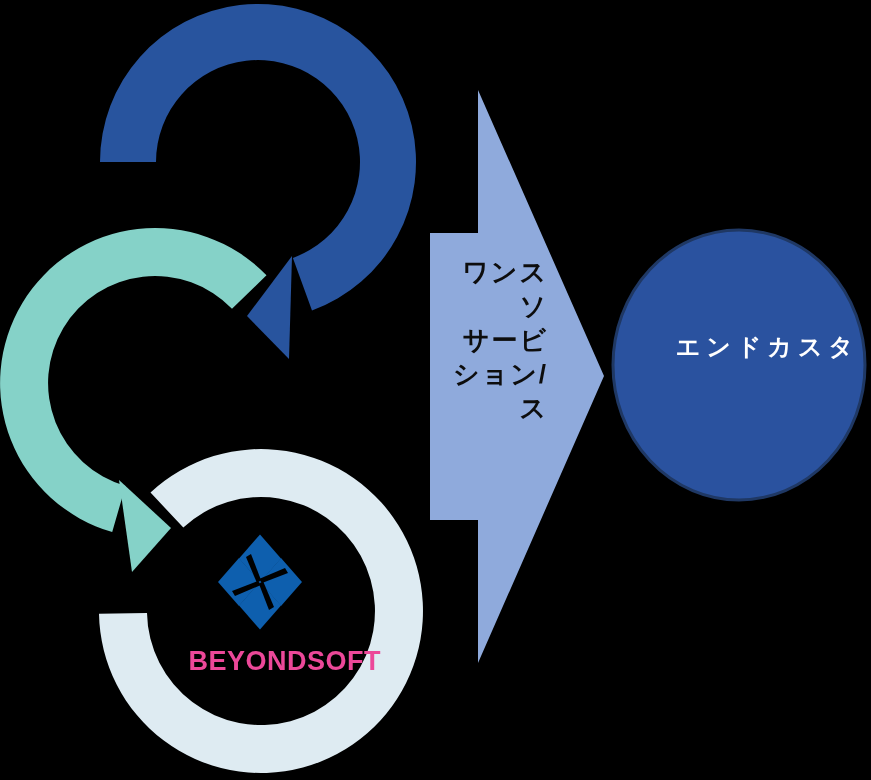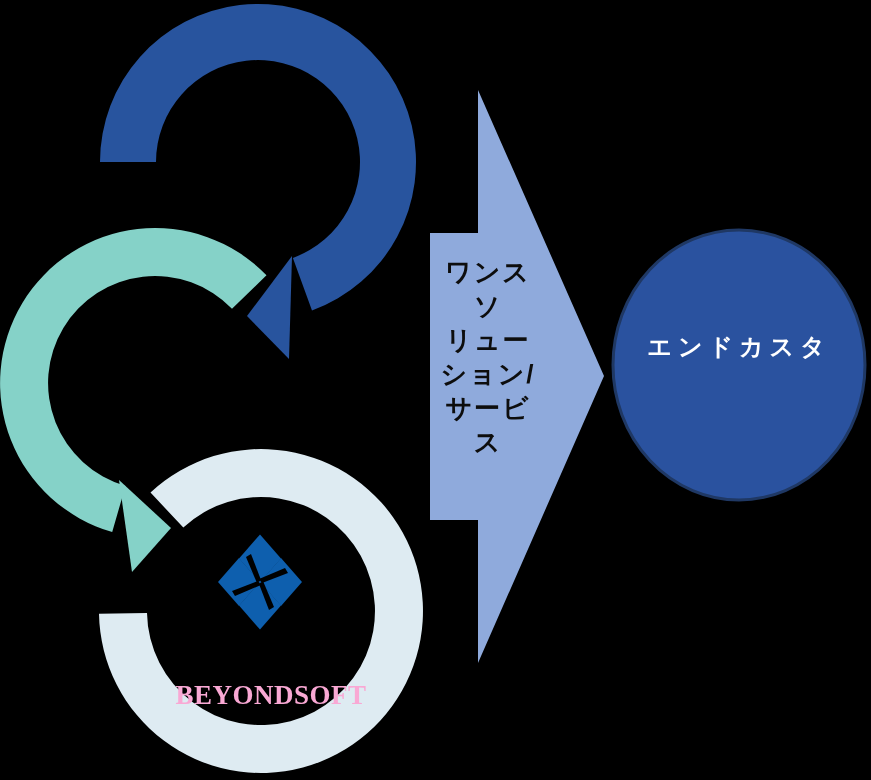--- a/index.html
+++ b/index.html
@@ -15,21 +15,21 @@
     overflow: hidden;
     font-family: "Liberation Sans", "DejaVu Sans", sans-serif;
   }
   .shapes {
     position: absolute;
     left: 0;
     top: 0;
   }
   .overlay-text {
     position: absolute;
-    text-align: center;
+    text-align: right;
     white-space: nowrap;
   }
   .arrow-text {
     left: 428px;
     top: 255px;
     width: 120px;
     font-size: 26px;
     font-weight: 700;
     line-height: 34px;
     letter-spacing: 2px;
@@ -43,27 +43,26 @@
     top: 329px;
     width: 240px;
     font-size: 24px;
     font-weight: 700;
     line-height: 36px;
     letter-spacing: 6px;
     color: #ffffff;
   }
   .logo-wordmark {
     left: 161px;
-    top: 680px;
+    top: 646px;
     width: 220px;
     font-size: 27px;
     font-weight: 800;
     letter-spacing: 0.5px;
-    color: #f9a8d4;
-    font-family: Liberation Serif, serif;
+    color: #ec4899;
   }
 </style>
 </head>
 <body>
 
 <div class="canvas">
 
   <svg class="shapes" width="871" height="780" viewBox="0 0 871 780">
 
     <g>
@@ -94,23 +93,22 @@
         <path transform="rotate(90)" d="M 1,-2 L -9,-28 L -14,-25 L -3,1 Z" fill="#000000"></path>
         <path transform="rotate(180)" d="M 1,-2 L -9,-28 L -14,-25 L -3,1 Z" fill="#000000"></path>
         <path transform="rotate(270)" d="M 1,-2 L -9,-28 L -14,-25 L -3,1 Z" fill="#000000"></path>
       </g>
     </g>
   </svg>
 
   <div class="overlay-text arrow-text">
     <div>ワンス</div>
     <div>ソ</div>
-    <div>リュー</div>
+    <div>サービ</div>
     <div>ション/</div>
-    <div>サービ</div>
     <div>ス</div>
   </div>
 
   <div class="overlay-text ellipse-text">
     <div>エンドカスタ</div>
   </div>
 
   <div class="overlay-text logo-wordmark">BEYONDSOFT</div>
 
 </div>

